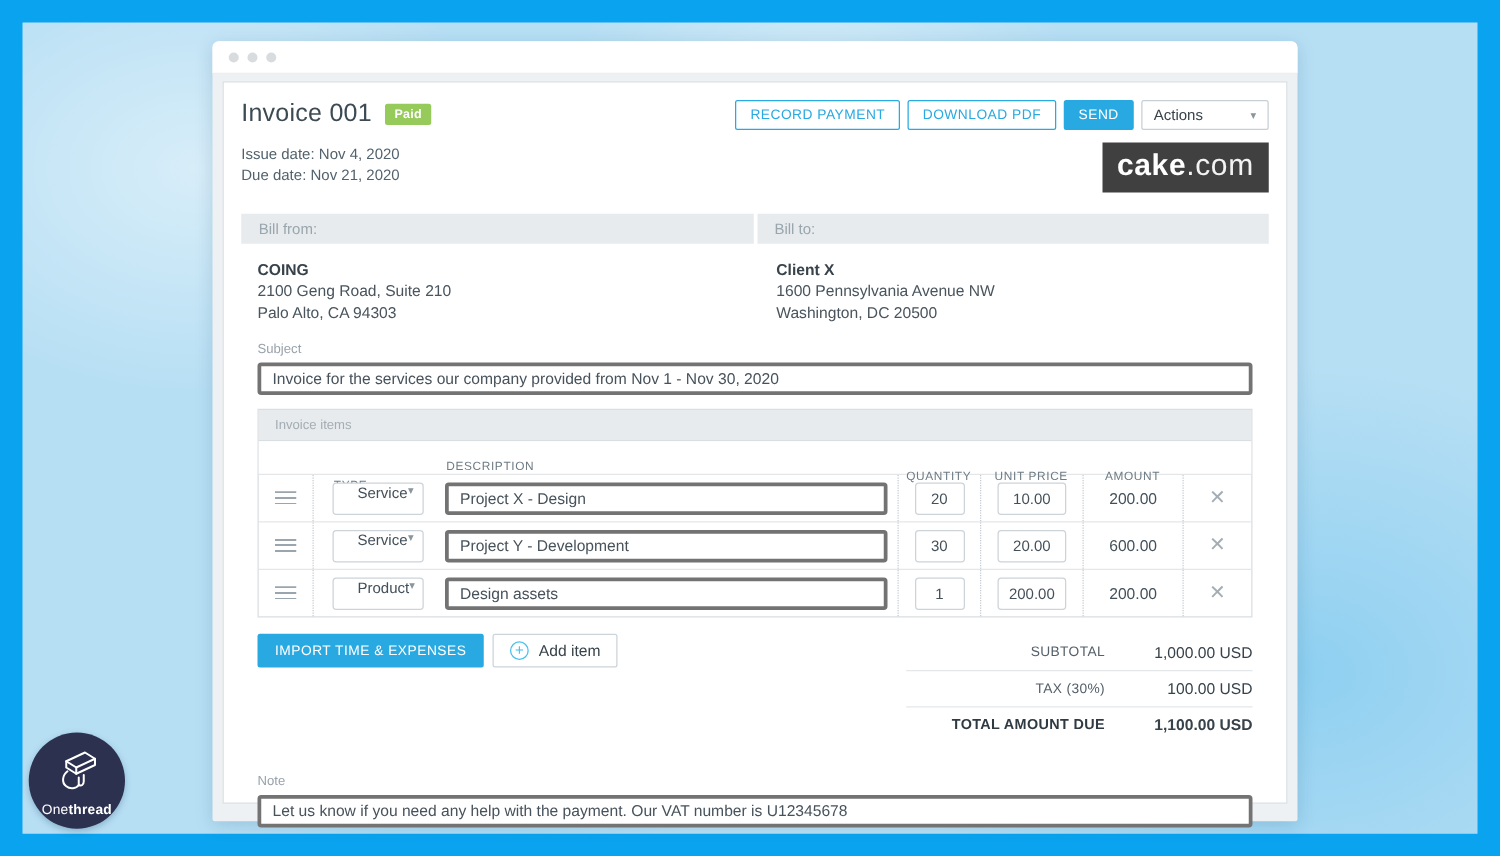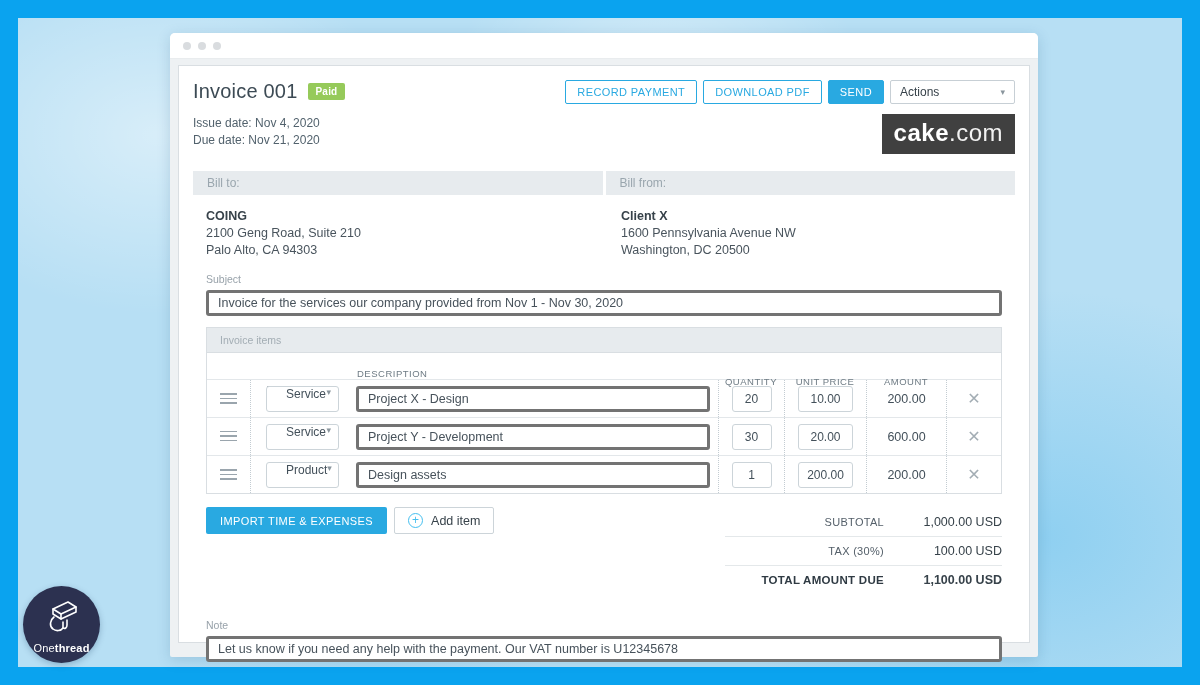--- a/index.html
+++ b/index.html
@@ -45,21 +45,21 @@
     padding:3px 8px; border-radius:2px; letter-spacing:.2px;
   }
   .toolbar { margin-left:auto; display:flex; gap:6px; align-items:center; }
   .btn {
     font-family:inherit; font-size:11px; font-weight:500; letter-spacing:.4px;
     padding:5px 11px; border-radius:2px; cursor:pointer; white-space:nowrap;
   }
   .btn-outline { background:#fff; border:1px solid #29a9e1; color:#29a9e1; }
   .btn-primary { background:#29a9e1; border:1px solid #29a9e1; color:#fff; }
   .actions-dd {
-    width:125px; height:24px; background:#fff; border:1px solid #c7cfd5; border-radius:2px;
+    width:102px; height:24px; background:#fff; border:1px solid #c7cfd5; border-radius:2px;
     display:flex; align-items:center; justify-content:space-between;
     padding:0 9px; font-size:12px; color:#37424a; cursor:pointer;
   }
   .dd-caret { color:#8a959d; font-size:9px; }
 
   .dates { margin-top:11px; }
   .dates div { font-size:12px; color:#52626d; line-height:17px; }
 
   .brand-logo {
     position:absolute; right:14px; top:48px; background:#404040;
@@ -198,22 +198,22 @@
           <div>Issue date: Nov 4, 2020</div>
           <div>Due date: Nov 21, 2020</div>
         </div>
 
         <div class="brand-logo">
           <span class="brand-bold">cake</span>
           <span class="brand-rest">.com</span>
         </div>
 
         <div class="bill-bars">
+          <div class="bill-bar">Bill from:</div>
           <div class="bill-bar">Bill to:</div>
-          <div class="bill-bar">Bill from:</div>
         </div>
         <div class="addresses">
           <div class="addr-col left">
             <div class="addr-name">COING</div>
             <div class="addr-line">2100 Geng Road, Suite 210</div>
             <div class="addr-line">Palo Alto, CA 94303</div>
           </div>
           <div class="addr-col right">
             <div class="addr-name">Client X</div>
             <div class="addr-line">1600 Pennsylvania Avenue NW</div>

